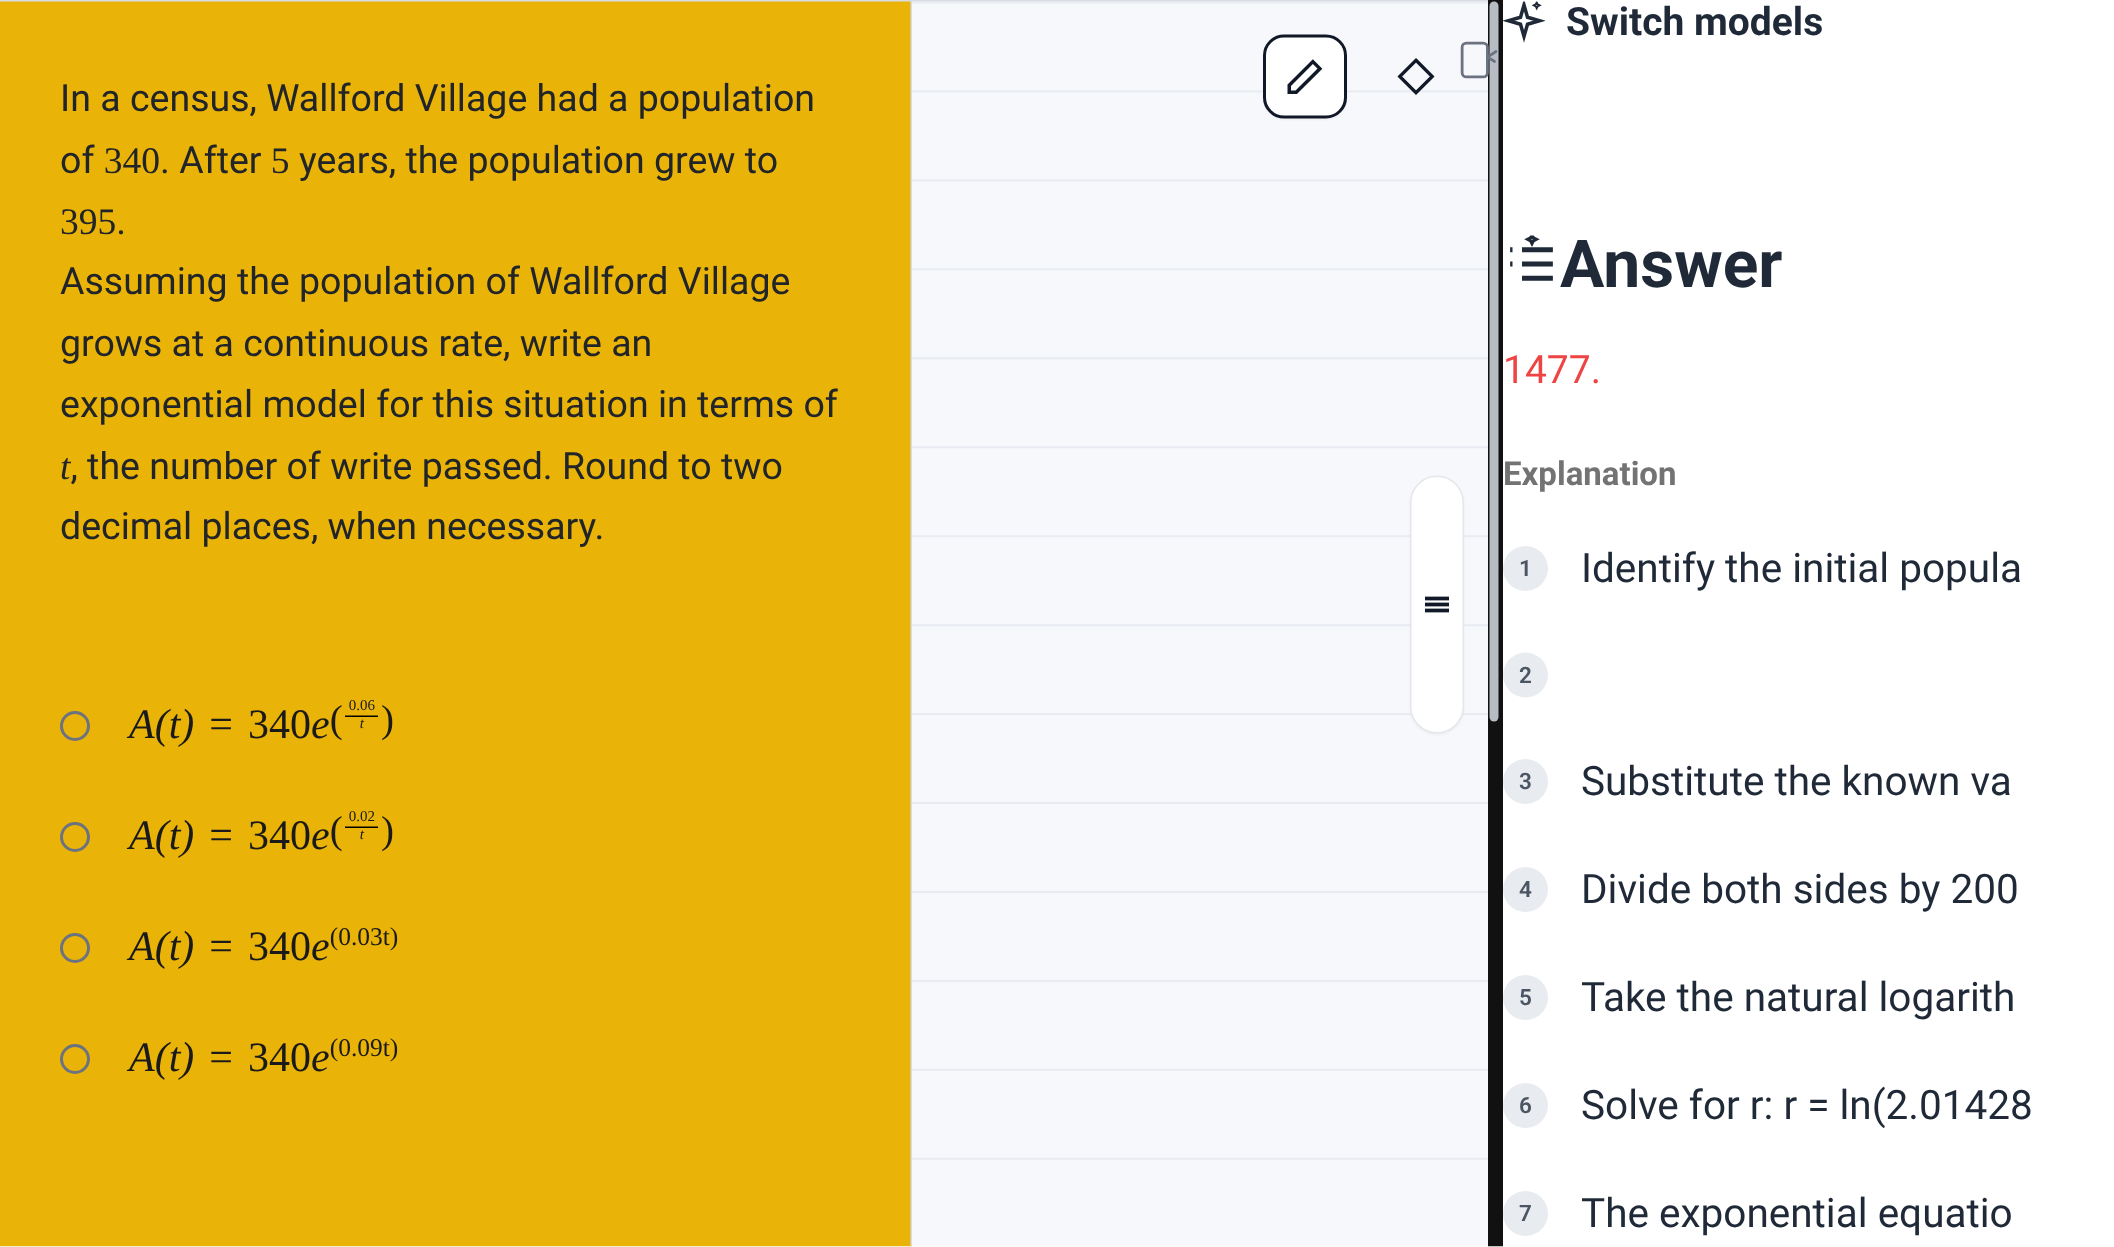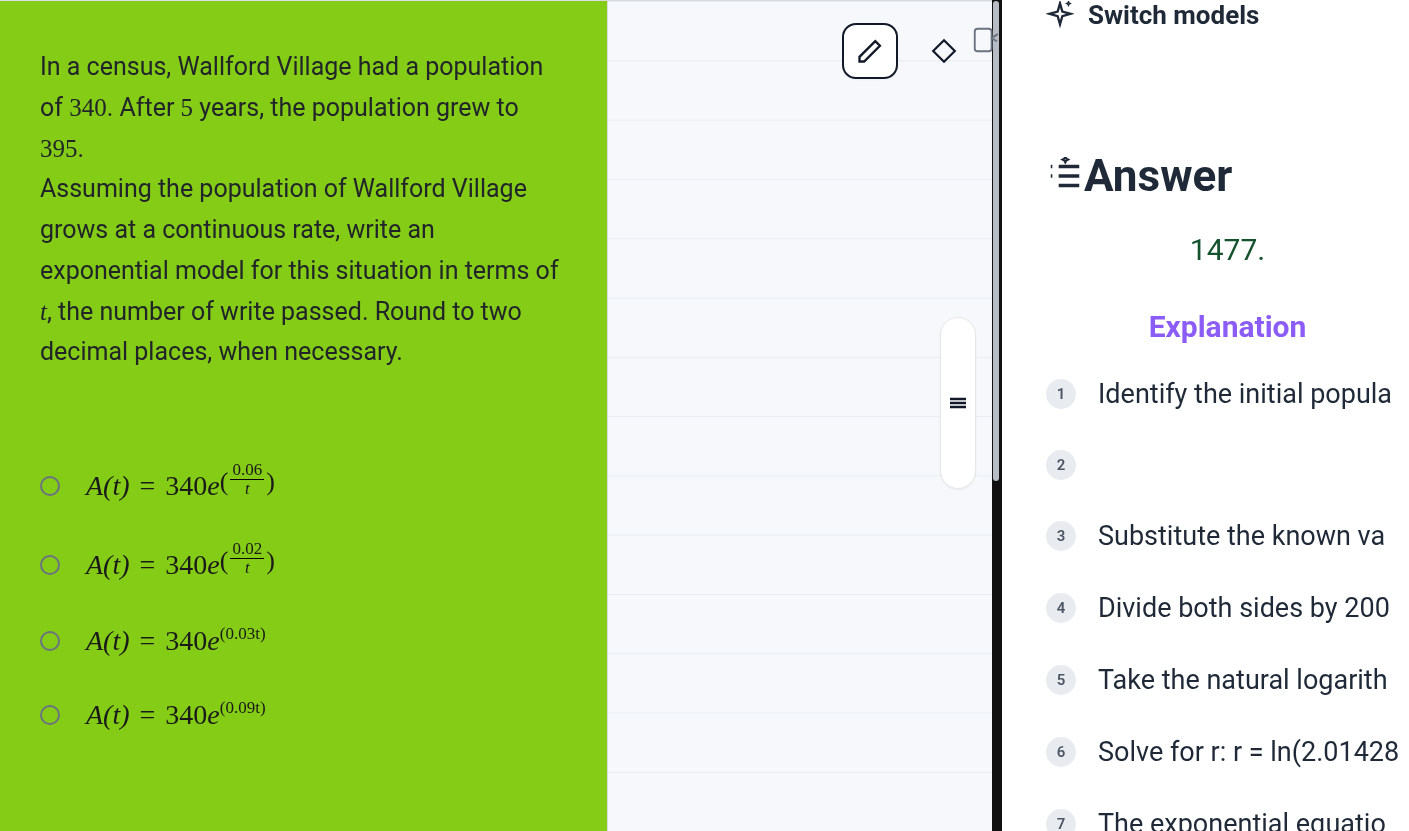--- a/index.html
+++ b/index.html
@@ -15,21 +15,21 @@
   display: flex;
   width: 100%;
   height: 100%;
 }
 .left-pane {
   width: 608px;
   height: 100%;
   border-top: 1px solid #d9dde3;
   border-right: 1px solid #d9dde3;
   padding: 46px 40px 40px 40px;
-  background: #84cc16;
+  background: #eab308;
 }
 .question-text {
   font-size: 25px;
   line-height: 1.63;
   color: #212529;
   font-weight: 400;
 }
 .question-text .num { font-family: Georgia, 'Times New Roman', serif; }
 .question-text em { font-style: italic; font-family: Georgia, 'Times New Roman', serif; }
 .options {
@@ -67,21 +67,21 @@
   vertical-align: super;
   position: relative;
   top: -7px;
   font-style: normal;
 }
 .expwrap .lp, .expwrap .rp { font-size: 26px; position: relative; top: 3px; }
 .frac {
   display: inline-flex;
   flex-direction: column;
   align-items: center;
-  font-size: 17px;
+  font-size: 10px;
   line-height: 1.05;
   margin: 0 2px;
 }
 .frac .num-top { border-bottom: 1px solid #000; padding: 0 2px; }
 .frac .den { padding: 0 2px; font-style: italic; }
 .expflat {
   font-size: 17px;
   vertical-align: super;
   position: relative;
   top: -7px;
@@ -148,25 +148,23 @@
 .scroll-slot svg { stroke:#111827; stroke-width:2.5; }
 .divider {
   width: 10px;
   height: 100%;
   background: #111;
 }
 .right-pane {
   flex: 1;
   height: 100%;
   background: #fff;
-  padding-left: 44px;
   padding-top: 0;
   position: relative;
   overflow: hidden;
-  text-align: center;
 }
 
 .center-scroll {
   position: absolute;
   top: 0;
   bottom: 0;
   width: 8px;
   right: -9px; 
 }
 .center-scroll .thumb {
@@ -192,29 +190,29 @@
   display: flex;
   align-items: center;
   gap: 0;
   font-size: 44px;
   font-weight: 700;
   color: #1f2937;
   margin-top: 100px;
 }
 .answer-hd svg { width: 38px; height: 38px; stroke:#1f2937; fill:none; stroke-width:2.2; }
 .answer-val {
-  font-size: 30px;
+  font-size: 26px;
   margin-top: 30px;
-  color: #14532d;
+  color: #ef4444;
 }
 .explain-hd {
-  font-size: 30px;
+  font-size: 22px;
   font-weight: 700;
   margin-top: 42px;
-  color: #8b5cf6;
+  color: #737373;
 }
 .steps {
   margin-top: 34px;
 }
 .step {
   display: flex;
   align-items: center;
   gap: 22px;
   margin-bottom: 40px;
   font-size: 27px;

